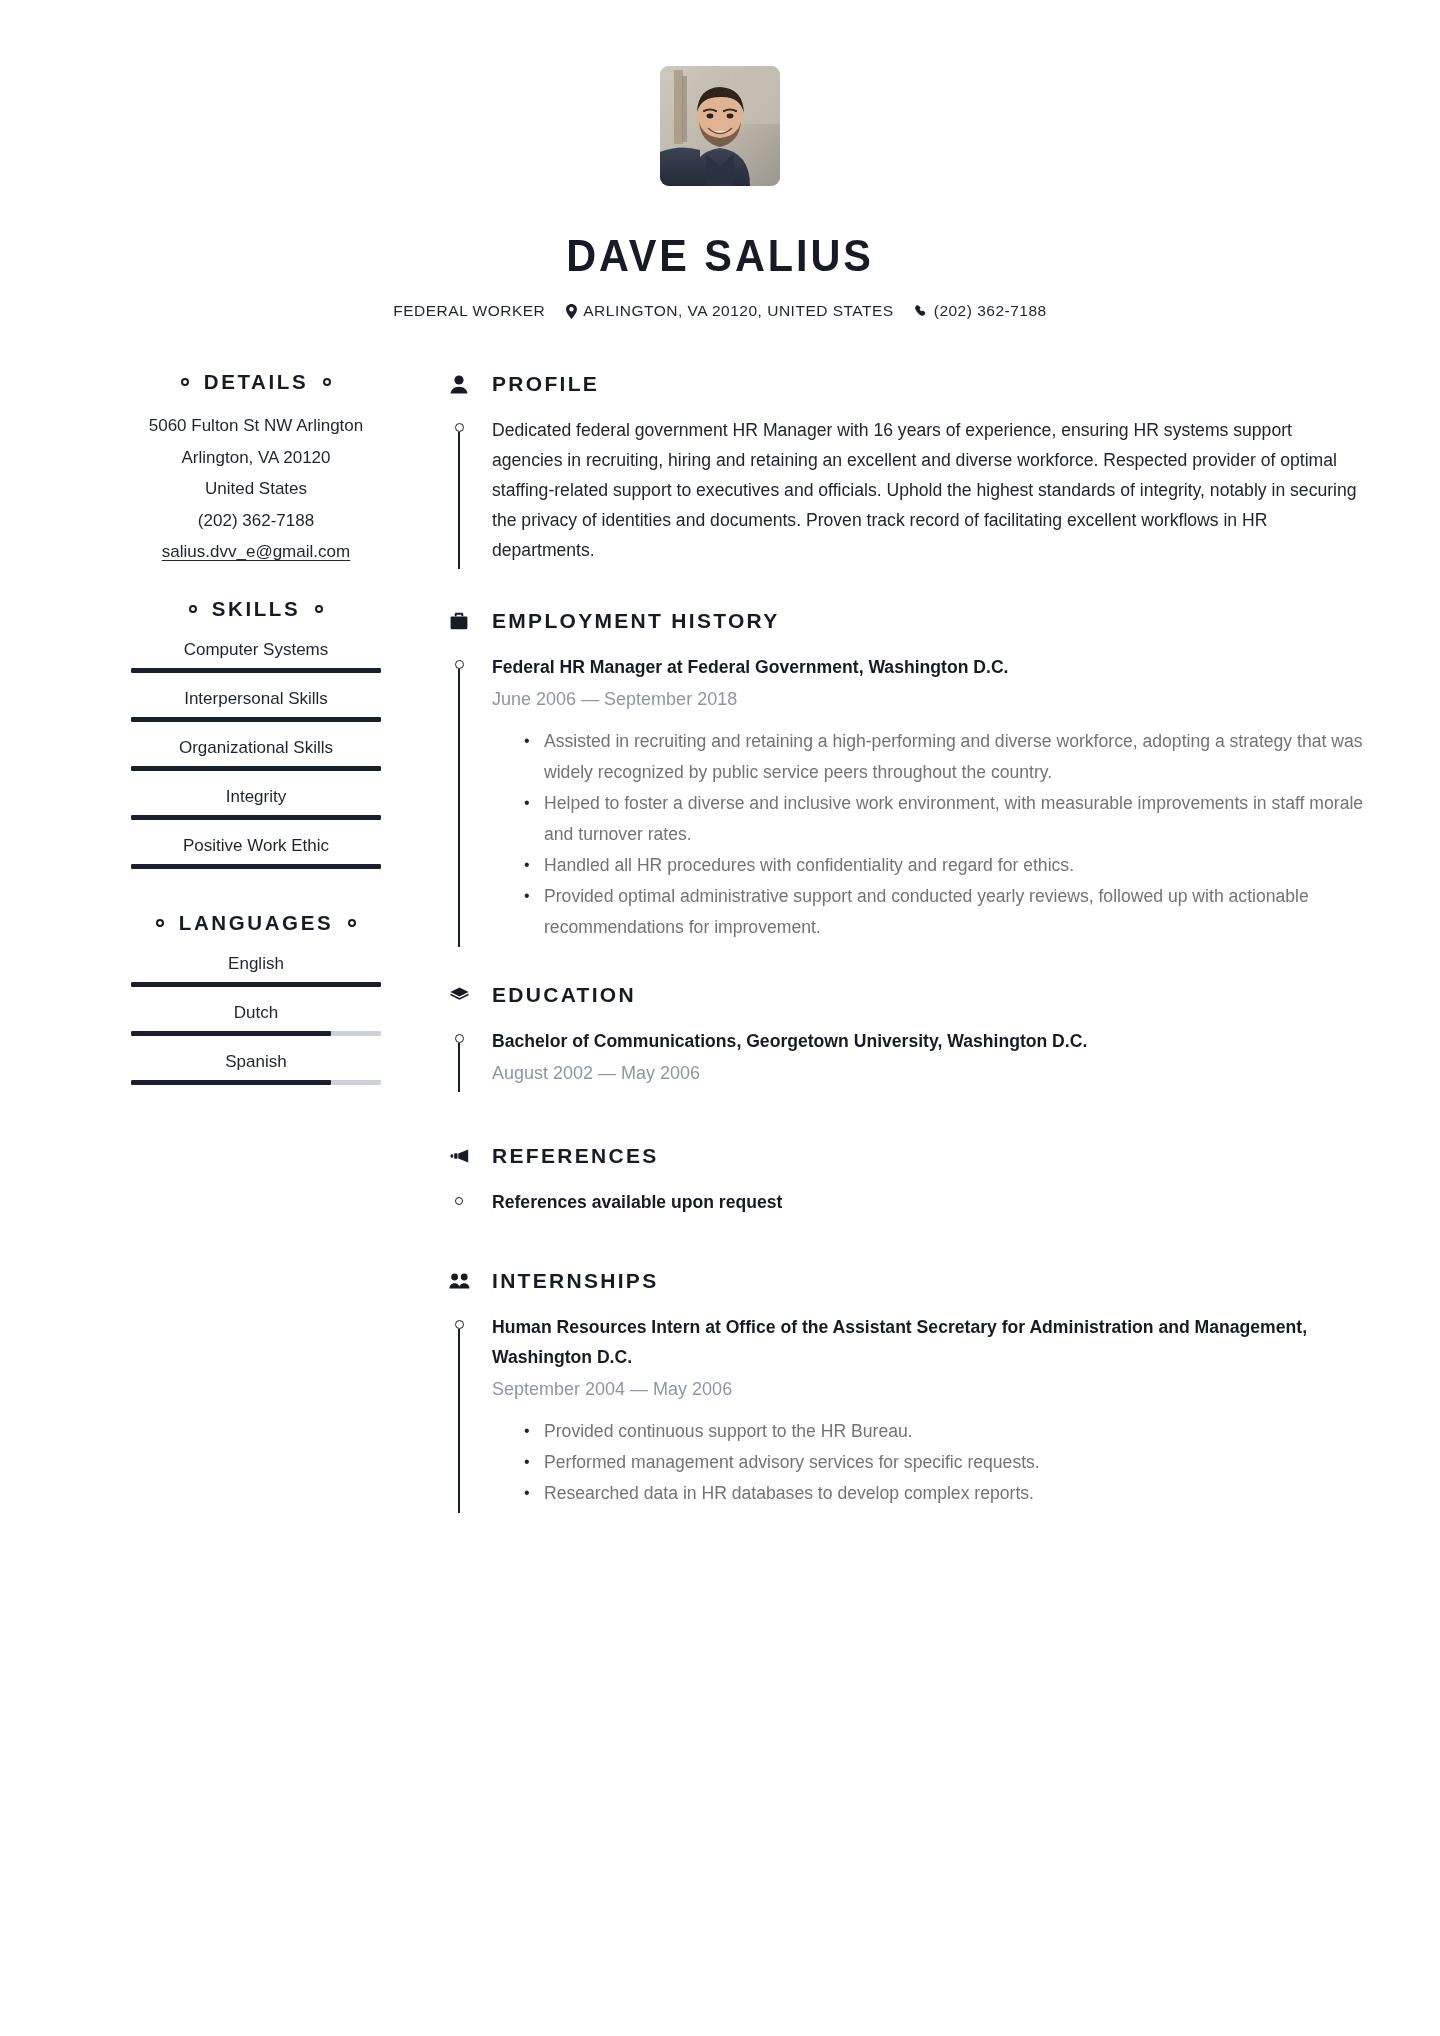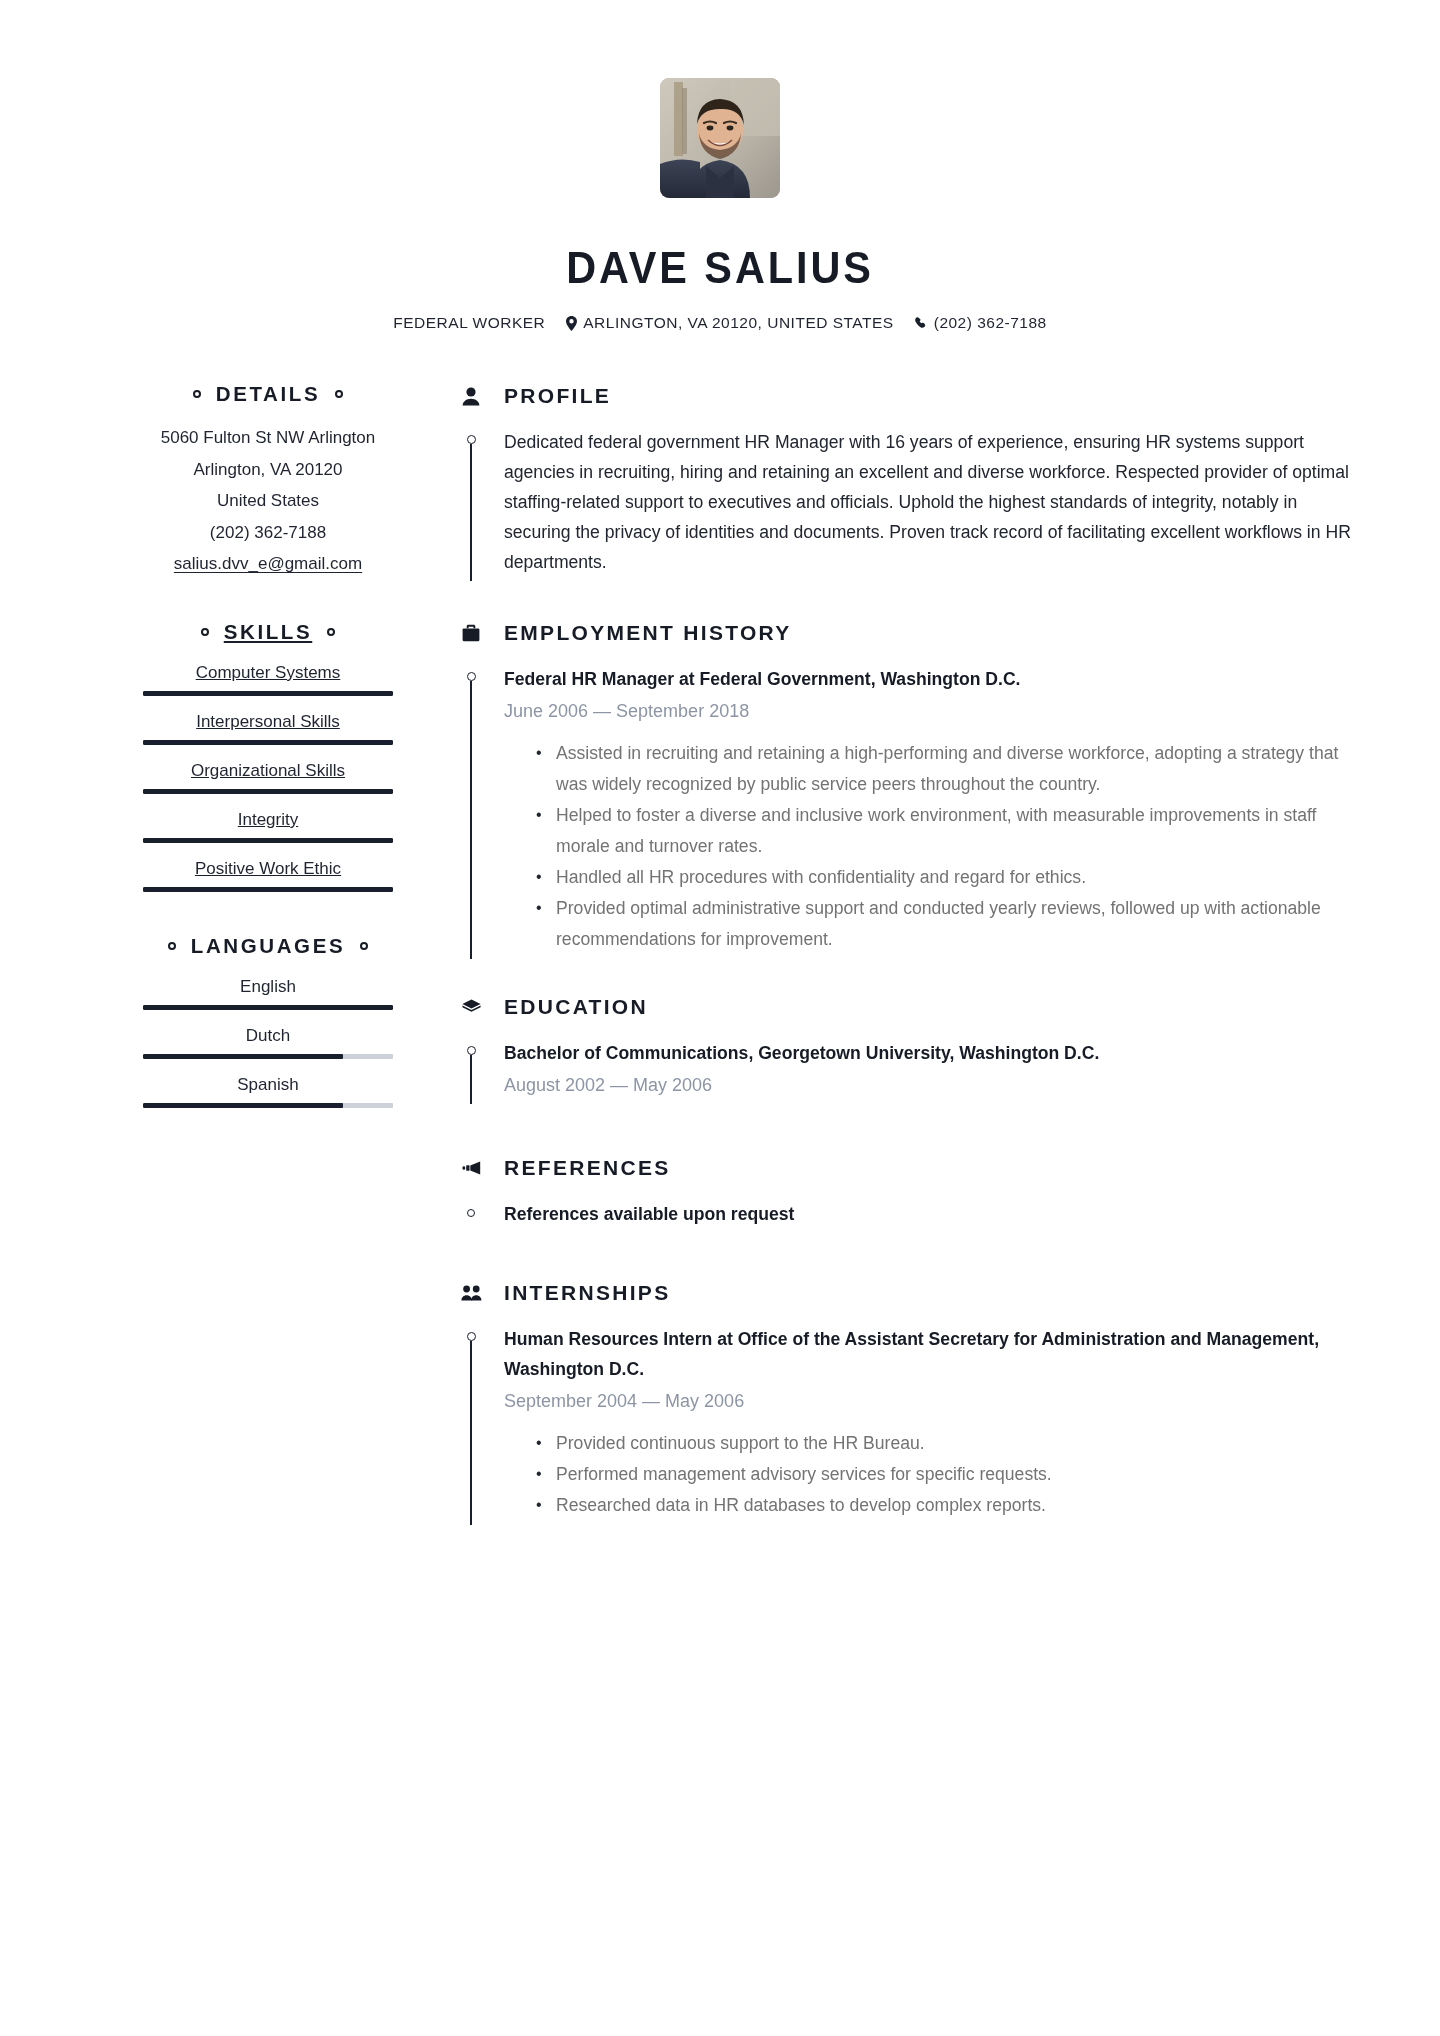--- a/index.html
+++ b/index.html
@@ -14,21 +14,21 @@
     font-family: "Liberation Sans", "DejaVu Sans", sans-serif;
     color: #1a1f2e;
     -webkit-font-smoothing: antialiased;
   }
 
   .page {
     position: relative;
     width: 1440px;
     height: 2036px;
     background: #ffffff;
-    padding: 16px;
+    padding: 4px;
   }
 
   
   .header {
     padding-top: 62px;
     text-align: center;
   }
 
   .avatar {
     width: 120px;
@@ -112,21 +112,21 @@
     line-height: 31.5px;
     color: #1f2430;
     font-family: "Liberation Sans Narrow", "Liberation Sans", sans-serif;
   }
   .detail-lines .email {
     text-decoration: underline;
     text-underline-offset: 3px;
     color: #1f2430;
   }
 
-  .block-gap-skills { margin-top: 40px; text-decoration: underline; }
+  .block-gap-skills { margin-top: 29px; }
   .block-gap-langs  { margin-top: 42px; }
 
   .meter {
     margin-bottom: 13px;
   }
   .meter-label {
     font-size: 17px;
     line-height: 26px;
     color: #1f2430;
     font-family: "Liberation Sans Narrow", "Liberation Sans", sans-serif;

